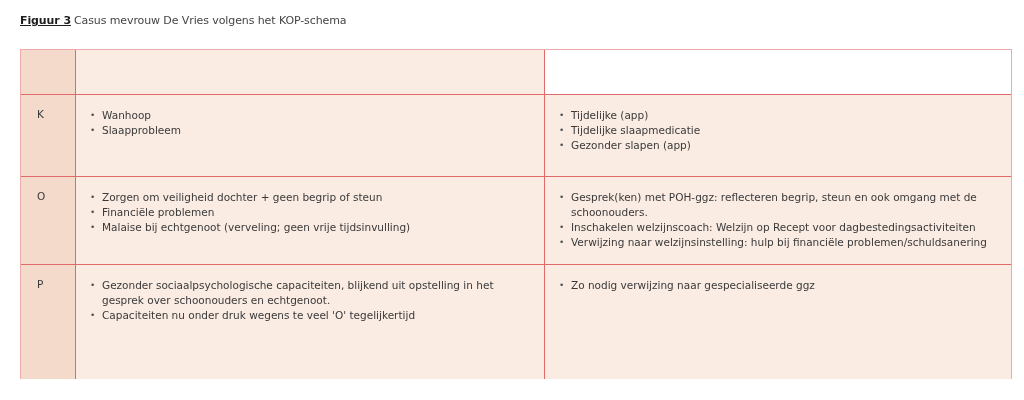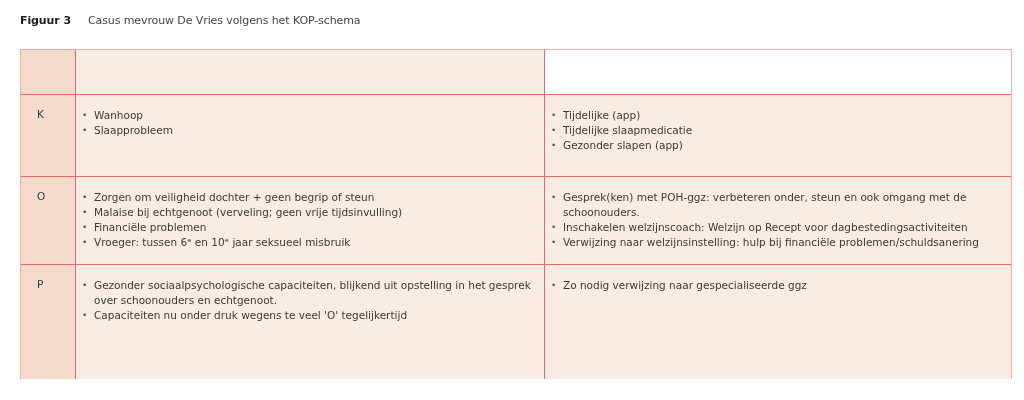--- a/index.html
+++ b/index.html
@@ -1,30 +1,30 @@
 <!DOCTYPE html>
 <html><head>
 <meta charset="utf-8">
 <style>
   html, body { margin:0; padding:0; background:#ffffff; }
   body { width:1024px; height:400px; position:relative; overflow:hidden;
          font-family:"DejaVu Sans", sans-serif; color:#3a3a3a; }
   .caption { position:absolute; left:20px; top:14px; font-size:11px; color:#444; letter-spacing:-0.1px; }
-  .caption .fig { font-weight:bold; color:#1f1f1f; margin-right:17px; }
+  .caption .fig { font-weight:bold; color:#1f1f1f; margin-right:3px;text-decoration:underline; }
   .tbl { position:absolute; left:20px; top:49px; width:992px; height:330px;
          border:1px solid #ecaaaa; box-sizing:border-box; }
   .row { position:absolute; left:0; right:0; border-top:1px solid #e06a6a; }
   .row.first { border-top:none; }
   .cell { position:absolute; top:0; bottom:0; box-sizing:border-box; font-size:10.5px; }
   .lbl { left:0; width:55px; background:#f3dacb; border-right:1px solid #e06a6a; }
   .c1 { left:55px; width:469px; background:#faece3; border-right:1px solid #e06a6a; }
   .c2 { left:524px; right:0; background:#faece3; }
   .lbl span { position:absolute; left:16px; top:10px; }
   .hdr-text { position:absolute; left:15px; top:15px;margin-top:37px; }
-  ul { list-style:none; margin:0; padding:0; position:absolute; left:6px; top:10px; right:12px; }
+  ul { list-style:none; margin:0; padding:0; position:absolute; left:14px; top:10px; right:12px; }
   li { position:relative; padding-left:12px; line-height:15px; }
   li::before { content:"•"; position:absolute; left:0; top:0; font-size:9px; color:#555; }
 </style>
 </head>
 <body>
 
 <div class="caption">
   <span class="fig">Figuur 3</span><span>Casus mevrouw De Vries volgens het KOP-schema</span>
 </div>
 
@@ -58,28 +58,27 @@
     </div>
   </div>
 
   <div class="row" style="top:126px;height:88px;">
     <div class="cell lbl">
         <span style="top:13px">O</span>
       </div>
     <div class="cell c1">
       <ul style="top:13px">
         <li>Zorgen om veiligheid dochter + geen begrip of steun</li>
+        <li>Financiële problemen</li>
         <li>Malaise bij echtgenoot (verveling; geen vrije tijdsinvulling)</li>
-        <li>Financiële problemen</li>
-        <li>Vroeger: tussen 6ᵉ en 10ᵉ jaar seksueel misbruik</li>
       </ul>
     </div>
     <div class="cell c2">
       <ul style="top:13px">
-        <li>Gesprek(ken) met POH-ggz: verbeteren onder, steun en ook omgang met de schoonouders.</li>
+        <li>Gesprek(ken) met POH-ggz: reflecteren begrip, steun en ook omgang met de schoonouders.</li>
         <li>Inschakelen welzijnscoach: Welzijn op Recept voor dagbestedingsactiviteiten</li>
         <li>Verwijzing naar welzijnsinstelling: hulp bij financiële problemen/schuldsanering</li>
       </ul>
     </div>
   </div>
 
   <div class="row" style="top:214px;height:114px;">
     <div class="cell lbl">
         <span style="top:13px">P</span>
       </div>

